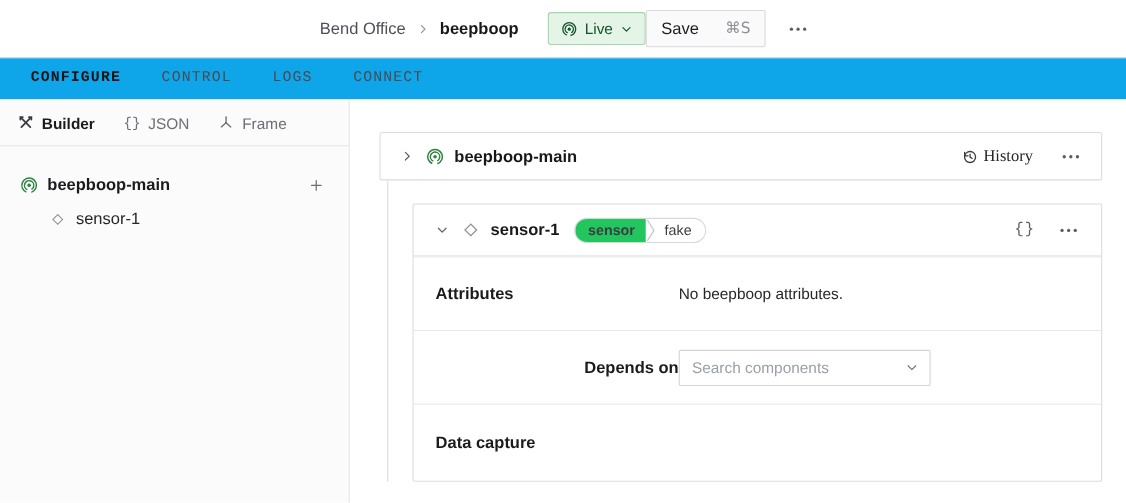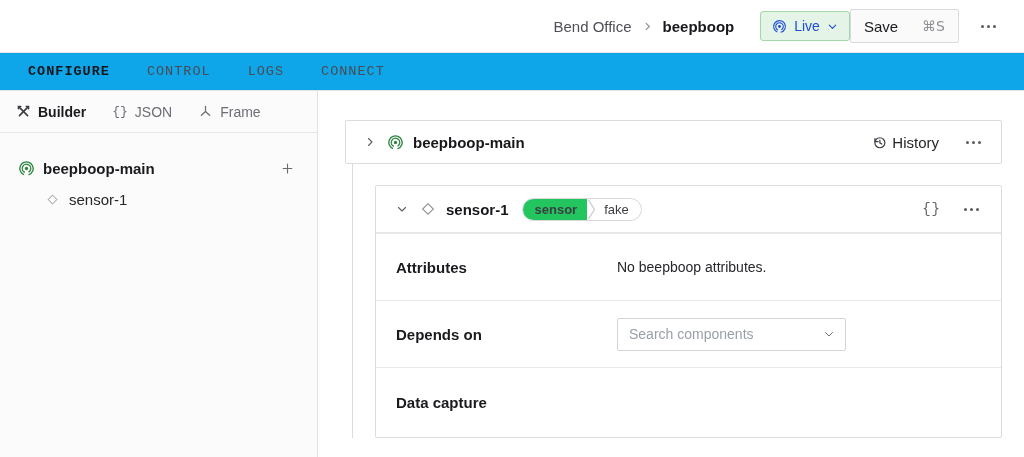--- a/index.html
+++ b/index.html
@@ -1,26 +1,26 @@
 <!DOCTYPE html>
 <html><head>
 <meta charset="utf-8">
 <style>
   * { margin:0; padding:0; box-sizing:border-box; }
   html,body { background:#fff; }
   body { width:1024px; height:457px; font-family:"Liberation Sans","DejaVu Sans",sans-serif; color:#26262b; overflow:hidden; }
   .app { width:1024px; height:457px; display:flex; flex-direction:column; background:#fff; }
 
   
-  .topbar { height:52px; display:flex; align-items:center; justify-content:flex-end; padding:0 24px 0 28px; background:#fff; }
+  .topbar { height:52px; display:flex; align-items:center; justify-content:center; padding:0 24px 0 28px; background:#fff; }
   .crumbs { display:flex; align-items:center; gap:10px; font-size:15px; }
   .crumb-org { color:#4f4f57; cursor:pointer; }
   .crumb-sep { color:#8f8f97; display:flex; }
   .crumb-machine { font-weight:bold; color:#18181c; }
-  .live-badge { margin-left:16px; display:inline-flex; align-items:center; gap:7px; height:30px; padding:0 11px; background:#e4f4e7; border:1px solid #a3d6ab; border-radius:3px; color:#1d4ed8; font-size:14px; font-family:inherit; cursor:pointer; }
+  .live-badge { margin-left:16px; display:inline-flex; align-items:center; gap:7px; height:30px; padding:0 11px; background:#e4f4e7; border:1px solid #a3d6ab; border-radius:3px; color:#14532d; font-size:14px; font-family:inherit; cursor:pointer; }
   .top-actions { display:flex; align-items:center; gap:18px; }
   .save-btn { display:inline-flex; align-items:center; gap:24px; height:34px; padding:0 13px; background:#fafafa; border:1px solid #d9d9de; border-radius:2px; font-family:inherit; font-size:15px; color:#1b1b1f; cursor:pointer; }
   .save-btn .kbd { color:#8e8e96; font-size:14px; font-family:"DejaVu Sans",sans-serif; }
   .icon-btn { background:none; border:none; cursor:pointer; padding:4px; display:inline-flex; align-items:center; }
   .dots { display:inline-flex; gap:3px; }
   .dots i { width:3px; height:3px; border-radius:50%; background:#5b5b62; }
 
   
   .tabs { height:39px; background:#0ea5e9; border-top:1px solid #e6e6e9; border-bottom:1px solid #e2e2e5; display:flex; align-items:center; padding:0 28px; gap:37px; }
   .tab { background:none; border:none; cursor:pointer; font-family:"Liberation Mono","DejaVu Sans Mono",monospace; font-size:13.5px; letter-spacing:1px; color:#4b4b52; padding:0; }
@@ -37,41 +37,41 @@
   .tree-root { display:flex; align-items:center; gap:8px; cursor:pointer; }
   .tree-root .name { font-size:15px; font-weight:bold; color:#1b1b1f; flex:1; }
   .tree-add { background:none; border:none; cursor:pointer; color:#6d6d75; display:flex; padding:2px; }
   .tree-child { display:flex; align-items:center; gap:9px; margin-top:13px; padding-left:27px; cursor:pointer; }
   .tree-child .name { font-size:15px; color:#26262b; }
 
   
   .main { flex:1; position:relative; background:#fff; overflow:hidden; }
   .part-card { margin:29px 22px 0 27px; height:44px; border:1px solid #dcdce0; border-radius:2px; background:#fff; display:flex; align-items:center; padding:0 16px; gap:9px; }
   .part-card .title { font-size:15px; font-weight:bold; color:#18181c; flex:1; }
-  .history-btn { display:inline-flex; align-items:center; gap:5px; background:none; border:none; cursor:pointer; font-family:Liberation Sans, sans-serif; font-size:15px; color:#26262b; }
+  .history-btn { display:inline-flex; align-items:center; gap:5px; background:none; border:none; cursor:pointer; font-family:Liberation Serif, serif; font-size:15px; color:#26262b; }
   .part-card .icon-btn { margin-left:14px; }
 
   .component-wrap { position:relative; margin:21px 22px 0 57px; }
   .component-wrap::before { content:""; position:absolute; left:-23px; top:-21px; bottom:0; border-left:1px solid #dcdce0; }
   .component-card { border:1px solid #dcdce0; border-radius:2px; background:#fff; }
   .comp-header { height:47px; display:flex; align-items:center; padding:0 18px; gap:9px; border-bottom:1px solid #e7e7ea; }
   .comp-header .name { font-size:15px; font-weight:bold; color:#18181c; }
   .chev-btn { background:none; border:none; cursor:pointer; display:flex; padding:2px; color:#5f5f66; }
   .tag-pill { display:inline-flex; align-items:center; height:23px; border:1px solid #d8d8dc; border-radius:999px; overflow:hidden; margin-left:4px; font-size:13px; color:#3c3c43; background:#fff; }
   .tag-pill .seg1 { background:#22c55e; padding:0 10px 0 12px; height:100%; display:flex; align-items:center;font-weight:bold; }
   .tag-pill .seg2 { padding:0 12px 0 8px; height:100%; display:flex; align-items:center; }
   .comp-header .spacer { flex:1; }
   .braces-btn { background:none; border:none; cursor:pointer; font-family:"Liberation Mono","DejaVu Sans Mono",monospace; font-size:14px; color:#5f5f66; letter-spacing:1px; }
   .comp-header .icon-btn { margin-left:10px; }
 
   .comp-row { display:flex; align-items:center; padding:0 20px; border-top:1px solid #e9e9ec; }
   .comp-row:first-of-type { border-top:none; }
   .comp-row .row-label { width:221px; font-size:15px; font-weight:bold; color:#1b1b1f; flex-shrink:0; }
   .row-attributes { height:67px; }
-  .row-depends { height:67px; }
+  .row-depends { height:67px;text-align:right; }
   .row-capture { height:70px; }
   .row-value { font-size:14px; color:#26262b; }
   .fake-select { width:229px; height:33px; border:1px solid #d4d4d8; border-radius:2px; background:#fff; display:flex; align-items:center; justify-content:space-between; padding:0 10px 0 11px; cursor:pointer; }
   .fake-select .ph { font-size:14px; color:#9aa0a8; }
   .add-method-btn { display:inline-flex; align-items:center; gap:9px; height:32px; padding:0 15px; background:#f5f5f6; border:1px solid #dedee2; border-radius:2px; font-family:inherit; font-size:14px; color:#1f1f24; cursor:pointer; }
   .add-method-btn .plus { color:#77777f; display:flex; }
 
   svg { display:block; }
 </style>
 </head>

